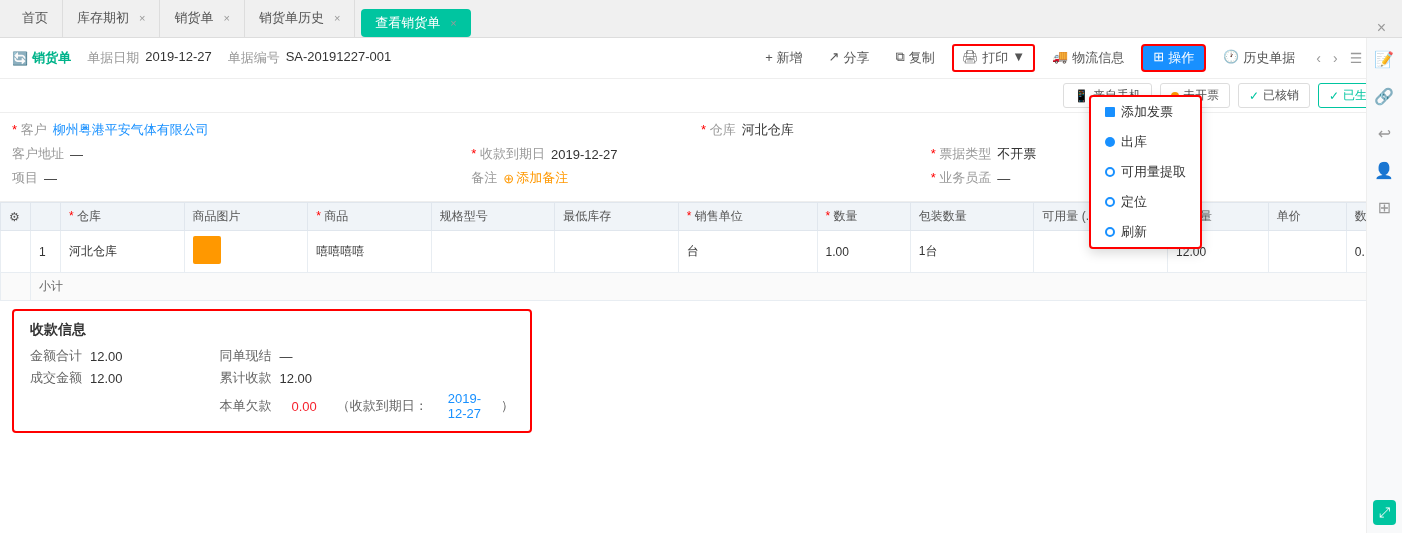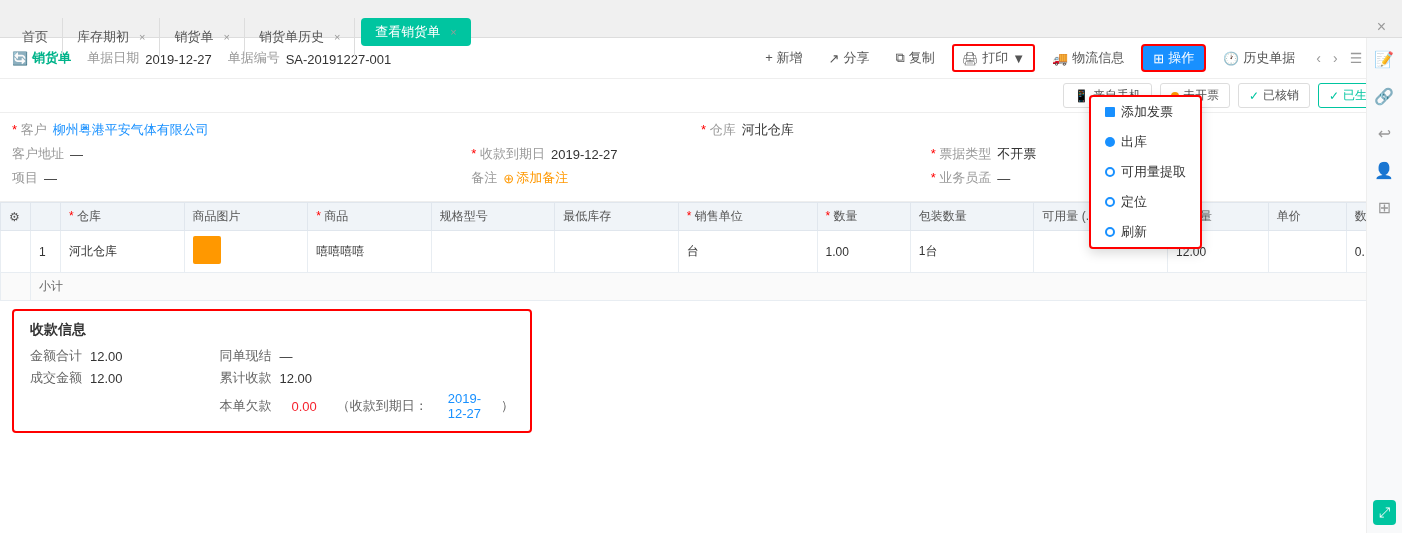--- a/index.html
+++ b/index.html
@@ -1,33 +1,33 @@
 <!DOCTYPE html>
 <html><head>
   <meta charset="utf-8">
   <style>
     * { box-sizing: border-box; margin: 0; padding: 0; }
     body { font-family: 'Microsoft YaHei', Arial, sans-serif; font-size: 13px; background: #f5f5f5; color: #333; width: 1402px; height: 533px; overflow: hidden; }
 
     
-    .tab-bar { display: flex; align-items: flex-start; background: #f0f0f0; border-bottom: 1px solid #ddd; height: 38px; padding: 18px 8px; position: relative; }
+    .tab-bar { display: flex; align-items: flex-end; background: #f0f0f0; border-bottom: 1px solid #ddd; height: 38px; padding: 0 8px; position: relative; }
     .tab { display: flex; align-items: center; padding: 0 14px; height: 38px; cursor: pointer; font-size: 13px; color: #555; border-right: 1px solid #ddd; gap: 6px; }
     .tab-close { font-size: 11px; color: #999; cursor: pointer; margin-left: 4px; }
     .tab-home { padding: 0 14px; color: #555; }
     .tab-highlight { background: #00c5a0; color: #fff; border-radius: 4px; padding: 0 14px; height: 28px; display: flex; align-items: center; gap: 6px; margin: 0 6px; cursor: pointer; }
     .tab-bar-close { margin-left: auto; font-size: 16px; color: #999; cursor: pointer; padding: 0 8px; }
 
     
     .doc-header { display: flex; align-items: center; padding: 6px 12px; border-bottom: 1px solid #eee; gap: 16px; flex-shrink: 0; }
     .doc-type-badge { display: flex; align-items: center; gap: 4px; color: #00b38a; font-weight: bold; }
-    .doc-meta { display: flex; align-items: flex-end; gap: 6px; font-size: 13px; color: #666; }
+    .doc-meta { display: flex; align-items: flex-start; gap: 6px; font-size: 13px; color: #666; }
     .doc-meta-label { color: #999; }
     .doc-meta-value { color: #333; }
     .doc-actions { margin-left: auto; display: flex; align-items: center; gap: 8px; }
-    .action-btn { display: flex; align-items: center; gap: 4px; color: #555; cursor: pointer; font-size: 13px; padding: 3px 8px; border: 1px solid transparent; border-radius: 3px; }
+    .action-btn { display: flex; align-items: flex-start; gap: 4px; color: #555; cursor: pointer; font-size: 13px; padding: 3px 8px; border: 1px solid transparent; border-radius: 3px; }
     .action-btn-active { background: #1890ff; color: #fff; border-radius: 4px; padding: 3px 10px; cursor: pointer; border: 2px solid red; }
 
     
     .status-row { display: flex; align-items: center; padding: 4px 12px; border-bottom: 1px solid #eee; gap: 8px; flex-shrink: 0; justify-content: flex-end; }
     .status-btn { display: flex; align-items: center; gap: 4px; padding: 3px 10px; border: 1px solid #ddd; border-radius: 3px; cursor: pointer; font-size: 12px; color: #555; background: #fff; }
     .status-btn-green { border-color: #00c5a0; color: #00c5a0; }
     .status-dot { width: 8px; height: 8px; border-radius: 50%; display: inline-block; }
     .dot-orange { background: #ff9800; }
 
     

